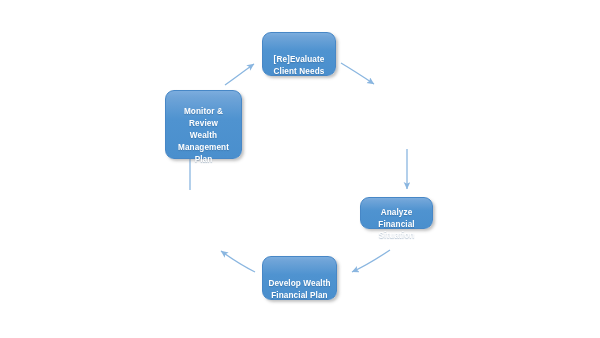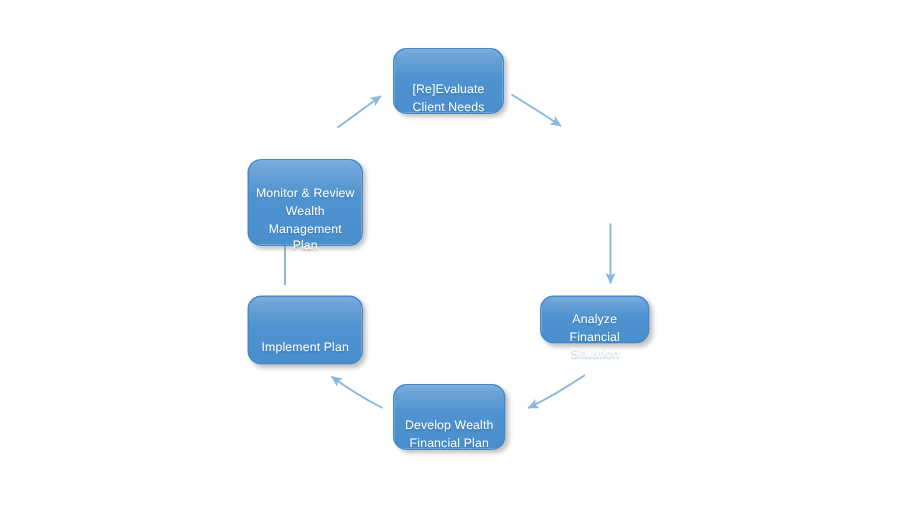--- a/index.html
+++ b/index.html
@@ -30,35 +30,35 @@
     border: 1px solid #4787c6;
     box-shadow: 2px 2px 3px rgba(120,120,120,0.45);
     display: flex;
     align-items: center;
     justify-content: center;
     text-align: center;
   }
   .node-label {
     color: #ffffff;
     font-size: 8.2px;
-    font-weight: normal;
+    font-weight: bold;
     line-height: 1.45;
     letter-spacing: 0.1px;
     padding: 0 4px;
     white-space: pre-line;
     text-shadow: 0 1px 1px rgba(40,80,120,0.35);
     margin-top: 23px;
   }
   
   #node-0 { left: 262px; top: 32px;  width: 74px; height: 44px; }
   #node-1 { left: 360px; top: 90px;  width: 74px; height: 52px; }
   #node-2 { left: 360px; top: 197px; width: 73px; height: 32px; }
   #node-3 { left: 262px; top: 256px; width: 75px; height: 44px; }
   #node-4 { left: 165px; top: 197px; width: 77px; height: 46px; }
-  #node-5 { left: 165px; top: 106px;  width: 77px; height: 58px; justify-content: flex-end; }
+  #node-5 { left: 165px; top: 90px;  width: 77px; height: 69px; justify-content: flex-end; }
 </style>
 </head>
 <body>
 
 <div id="canvas">
 
   <svg id="arrow-layer" viewBox="0 0 600 338" xmlns="http://www.w3.org/2000/svg">
     <defs>
       <marker id="ah" markerWidth="7" markerHeight="7" refX="5.4" refY="2.6" orient="auto" markerUnits="strokeWidth">
         <path d="M0,0 L5.6,2.6 L0,5.2 L1.3,2.6 z" fill="#8ab6e0"></path>
@@ -87,23 +87,20 @@
   <div class="node" id="node-2">
     <span class="node-label">Analyze Financial
 Situation</span>
   </div>
 
   <div class="node" id="node-3">
     <span class="node-label">Develop Wealth
 Financial Plan</span>
   </div>
 
-  <div class="node" id="node-4">
-    <span class="node-label">Implement Plan</span>
-  </div>
 
   <div class="node" id="node-5">
     <span class="node-label">Monitor &amp; Review
 Wealth
 Management Plan</span>
   </div>
 
 </div>
 
 </body></html>

